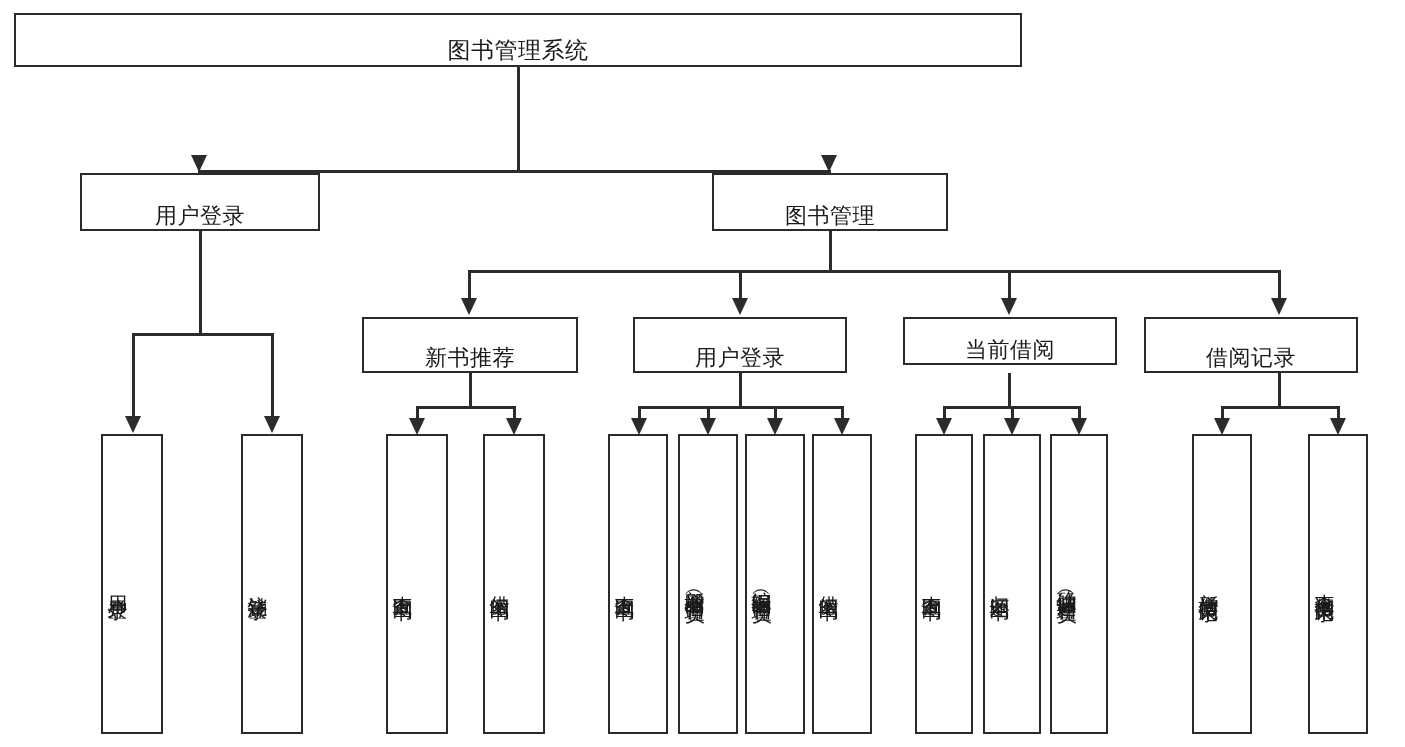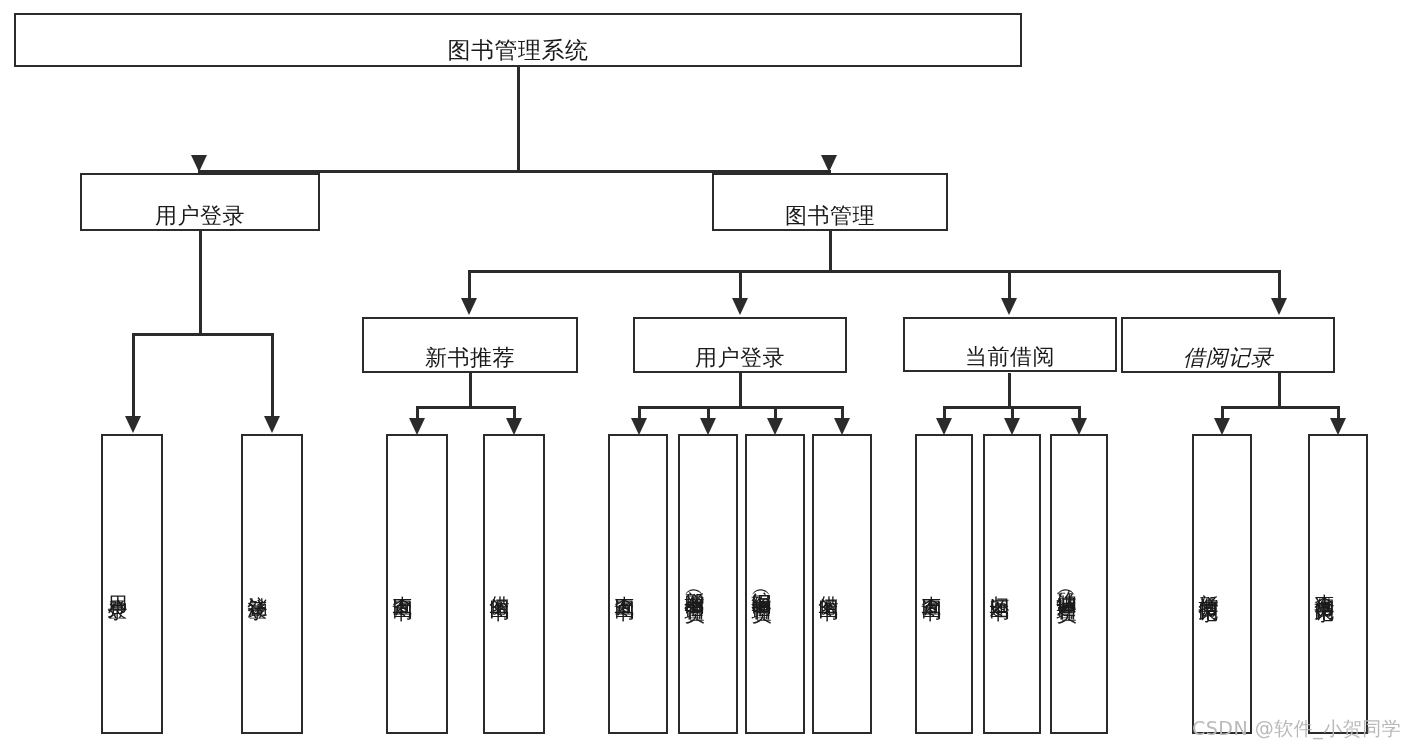--- a/index.html
+++ b/index.html
@@ -145,24 +145,24 @@
   <div class="node node-h" style="left:362px; top:317px; width:216px; height:56px;">
     <span>新书推荐</span>
   </div>
 
   <div class="node node-h" style="left:712px; top:173px; width:236px; height:58px;">
     <span>图书管理</span>
   </div>
   <div class="node node-h" style="left:633px; top:317px; width:214px; height:56px;">
     <span>用户登录</span>
   </div>
-  <div class="node node-h" style="left:903px; top:317px; width:214px; height:55px;">
+  <div class="node node-h" style="left:903px; top:317px; width:214px; height:48px;">
     <span>当前借阅</span>
   </div>
-  <div class="node node-h" style="left:1121px; top:317px; width:214px; height:56px;font-style:italic;">
+  <div class="node node-h" style="left:1144px; top:317px; width:214px; height:56px;">
     <span>借阅记录</span>
   </div>
 
   <div class="node node-v" style="left:101px; top:434px; width:62px; height:300px;">
     <span class="vtext">用户登录</span>
   </div>
   <div class="node node-v" style="left:241px; top:434px; width:62px; height:300px;">
     <span class="vtext">注销登录</span>
   </div>
 
@@ -196,15 +196,14 @@
     <span class="vtext">确认归还（管理员）</span>
   </div>
 
   <div class="node node-v" style="left:1192px; top:434px; width:60px; height:300px;">
     <span class="vtext">新增借阅记录</span>
   </div>
   <div class="node node-v" style="left:1308px; top:434px; width:60px; height:300px;">
     <span class="vtext">查询借阅记录</span>
   </div>
 
-  <div class="watermark" style="left:1192px; top:716px;">CSDN @软件_小贺同学</div>
 
 </div>
 
 </body></html>

